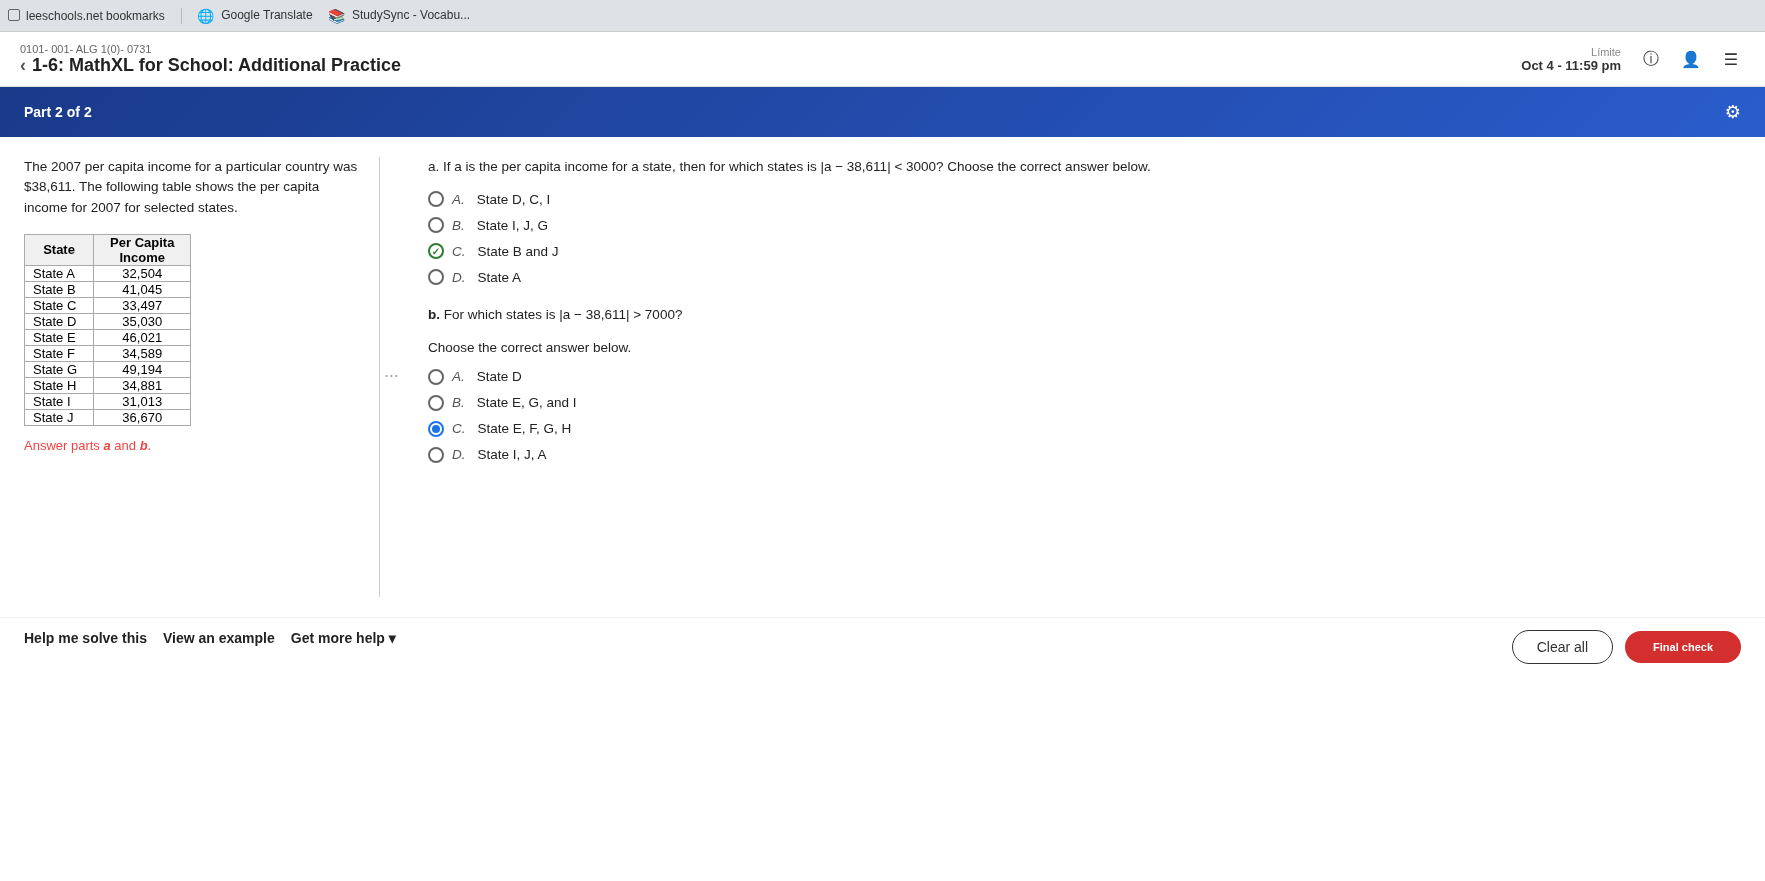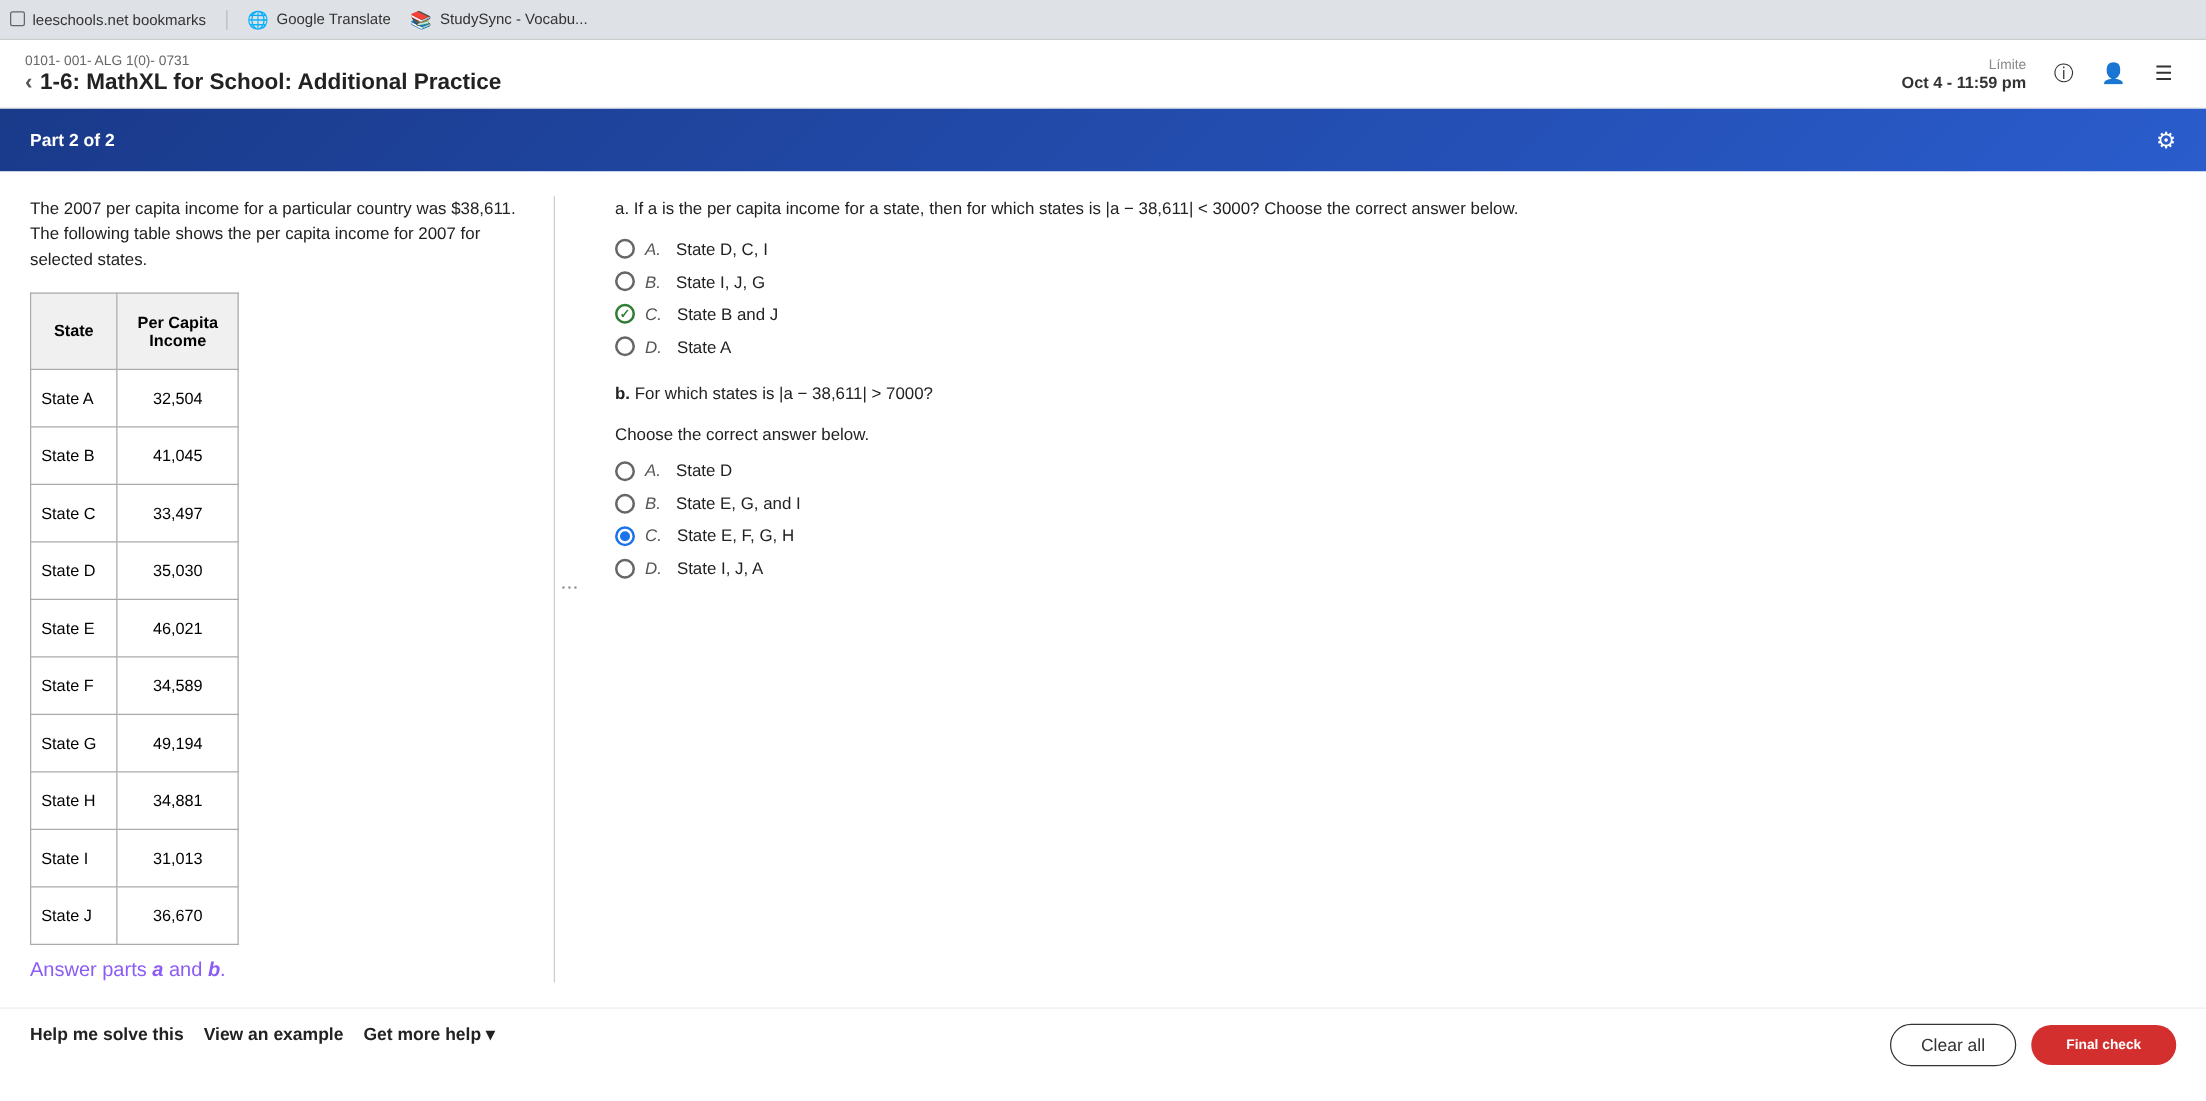--- a/index.html
+++ b/index.html
@@ -119,54 +119,54 @@
     
     .question-body {
       display: flex;
       padding: 20px 24px;
       gap: 0;
       min-height: 480px;
     }
 
     
     .left-panel {
-      width: 420px;
+      width: 356px;
       padding-right: 20px;
       border-right: 1px solid #ccc;
       flex-shrink: 0;
     }
     .left-text {
       font-size: 13.5px;
       color: #222;
       margin-bottom: 16px;
       line-height: 1.5;
     }
 
     
     .data-table {
       border-collapse: collapse;
       font-size: 13px;
     }
     .data-table th, .data-table td {
       border: 1px solid #aaa;
-      padding: 15px 16px;
+      padding: 0 16px;
       text-align: center;
     }
     .data-table th {
       background: #f0f0f0;
       font-weight: bold;
     }
     .data-table td:first-child {
       text-align: left;
       padding-left: 8px;
     }
 
     .answer-parts-note {
-      font-size: 16px;
-      color: #8b5cf6;
+      font-size: 13px;
+      color: #ef4444;
       margin-top: 12px;
     }
     .answer-parts-note b { font-style: italic; }
 
     
     .right-panel {
       flex: 1;
       padding-left: 24px;
     }
 

